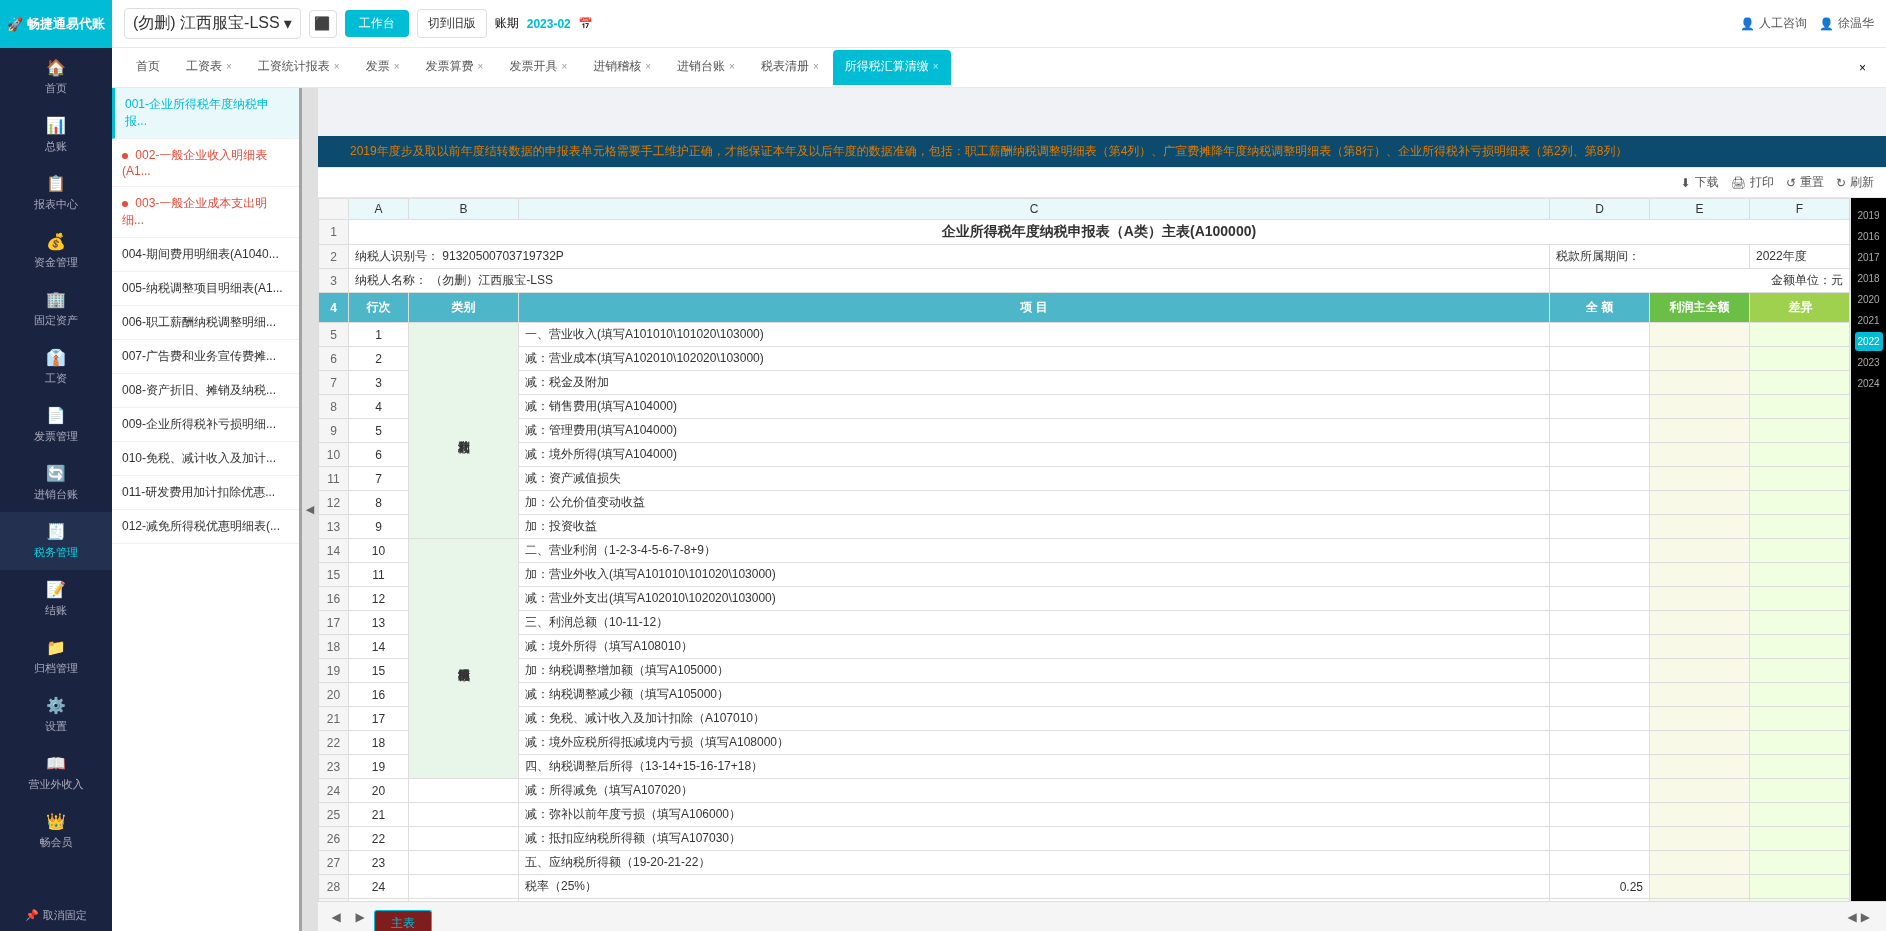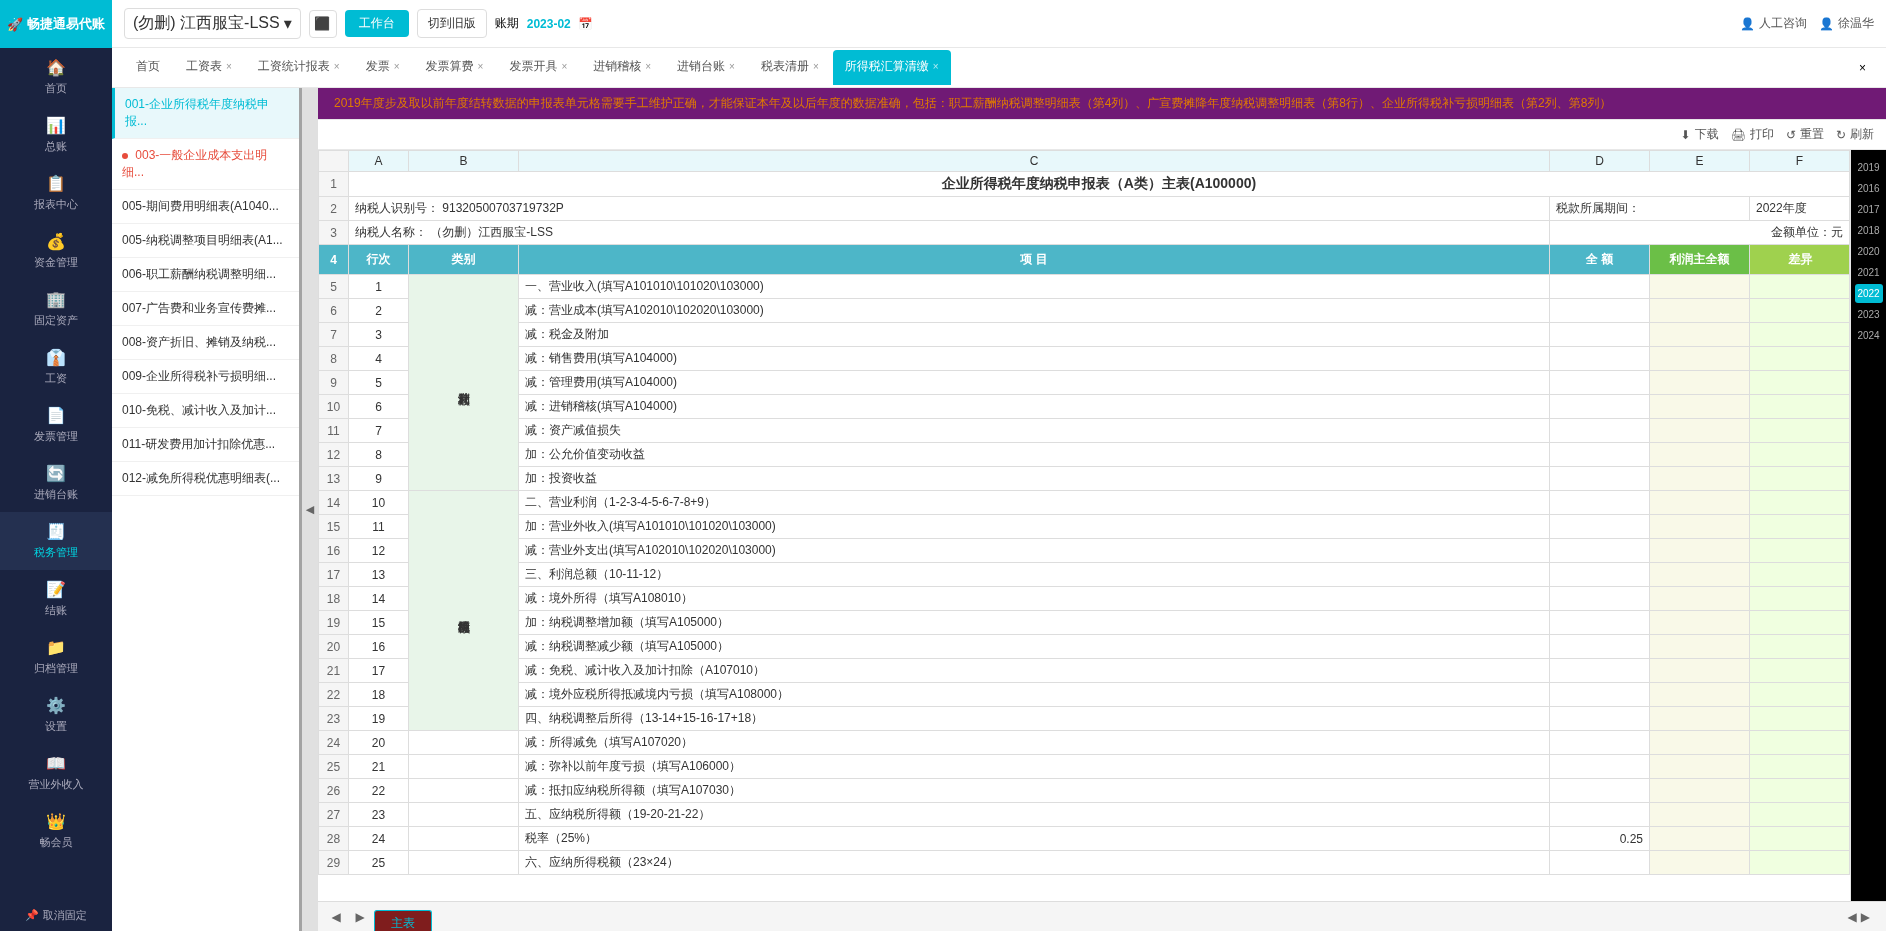--- a/index.html
+++ b/index.html
@@ -42,21 +42,21 @@
     .left-panel-item { padding: 8px 10px; font-size: 12px; color: #333; cursor: pointer; border-bottom: 1px solid #f0f0f0; }
     .left-panel-item.active { background: #e8f8fb; color: #00bcd4; border-left: 3px solid #00bcd4; }
     .left-panel-item .dot { display: inline-block; width: 6px; height: 6px; border-radius: 50%; margin-right: 4px; }
     .dot-red { background: #e74c3c; }
 
     
     .sheet-area { flex: 1; display: flex; flex-direction: column; overflow: hidden; background: #f0f2f5; }
     .sheet-toolbar { background: #fff; padding: 6px 12px; display: flex; align-items: center; gap: 8px; border-bottom: 1px solid #e8e8e8; flex-shrink: 0; }
     .sheet-toolbar-right { margin-left: auto; display: flex; align-items: center; gap: 12px; }
     .sheet-toolbar-btn { display: flex; align-items: center; gap: 4px; font-size: 12px; color: #555; cursor: pointer; }
-    .warning-bar { background: #701a75; padding: 6px 16px; border-bottom: 1px solid #e8e8e8; font-size: 12px; color: #e07b00; line-height: 1.6; flex-shrink: 0; }
+    .warning-bar { background: #0c4a6e; padding: 6px 32px; border-bottom: 1px solid #e8e8e8; font-size: 12px; color: #e07b00; line-height: 1.6; flex-shrink: 0; margin-top: 48px; }
 
     
     .sheet-content { flex: 1; overflow: auto; background: #fff; margin: 0; }
     table.spreadsheet { border-collapse: collapse; width: 100%; min-width: 900px; }
     table.spreadsheet th, table.spreadsheet td { border: 1px solid #ddd; padding: 3px 6px; font-size: 12px; color: #333; }
     table.spreadsheet .col-header { background: #e8f8fb; text-align: center; color: #333; font-weight: normal; }
     table.spreadsheet .row-num { background: #f5f5f5; text-align: center; color: #666; width: 30px; }
     table.spreadsheet .header-row th { background: #4db6c8; color: #fff; text-align: center; font-weight: bold; padding: 6px; }
     table.spreadsheet .title-cell { text-align: center; font-size: 14px; font-weight: bold; }
     .col-xh { width: 60px; text-align: center; }
@@ -222,23 +222,27 @@
   </div>
 
   <div class="content-area">
 
     <div class="left-panel">
       <div class="left-panel-item active">
         <span>001-企业所得税年度纳税申报...</span>
       </div>
       <div class="left-panel-item" style="color:#e74c3c;">
         <span class="dot dot-red"></span>
+        <span>002-一般企业收入明细表(A1...</span>
+      </div>
+      <div class="left-panel-item" style="color:#e74c3c;">
+        <span class="dot dot-red"></span>
         <span>003-一般企业成本支出明细...</span>
       </div>
-      <div class="left-panel-item">005-期间费用明细表(A1040...</div>
+      <div class="left-panel-item">004-期间费用明细表(A1040...</div>
       <div class="left-panel-item">005-纳税调整项目明细表(A1...</div>
       <div class="left-panel-item">006-职工薪酬纳税调整明细...</div>
       <div class="left-panel-item">007-广告费和业务宣传费摊...</div>
       <div class="left-panel-item">008-资产折旧、摊销及纳税...</div>
       <div class="left-panel-item">009-企业所得税补亏损明细...</div>
       <div class="left-panel-item">010-免税、减计收入及加计...</div>
       <div class="left-panel-item">011-研发费用加计扣除优惠...</div>
       <div class="left-panel-item">012-减免所得税优惠明细表(...</div>
     </div>
 
@@ -374,21 +378,21 @@
                 <td class="row-num">9</td>
                 <td class="col-xh">5</td>
                 <td>减：管理费用(填写A104000)</td>
                 <td class="col-qe"></td>
                 <td class="col-lrqe"></td>
                 <td class="col-cy"></td>
               </tr>
               <tr>
                 <td class="row-num">10</td>
                 <td class="col-xh">6</td>
-                <td>减：进销稽核(填写A104000)</td>
+                <td>减：境外所得(填写A104000)</td>
                 <td class="col-qe"></td>
                 <td class="col-lrqe"></td>
                 <td class="col-cy"></td>
               </tr>
               <tr>
                 <td class="row-num">11</td>
                 <td class="col-xh">7</td>
                 <td>减：资产减值损失</td>
                 <td class="col-qe"></td>
                 <td class="col-lrqe"></td>

